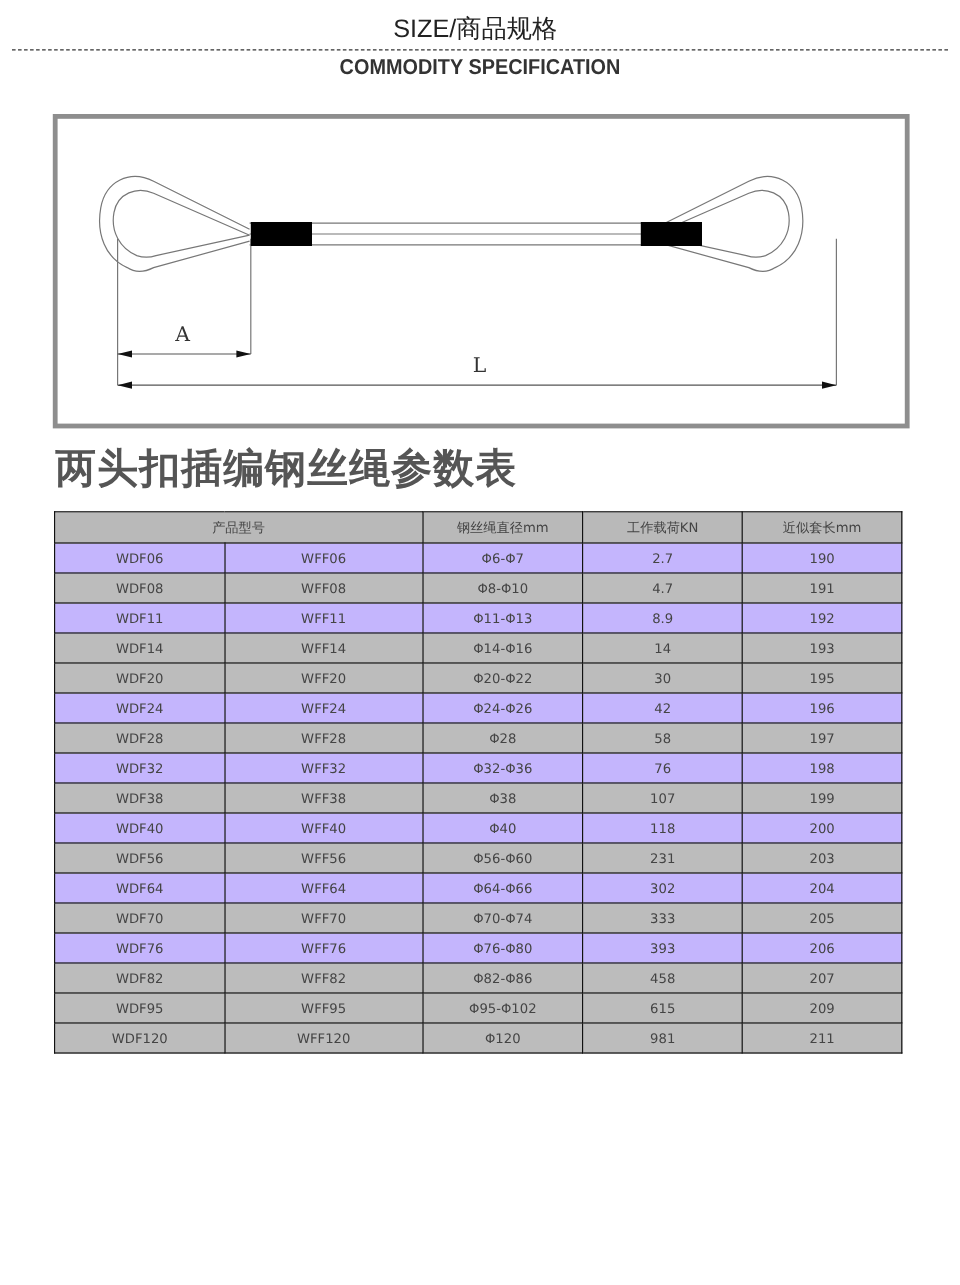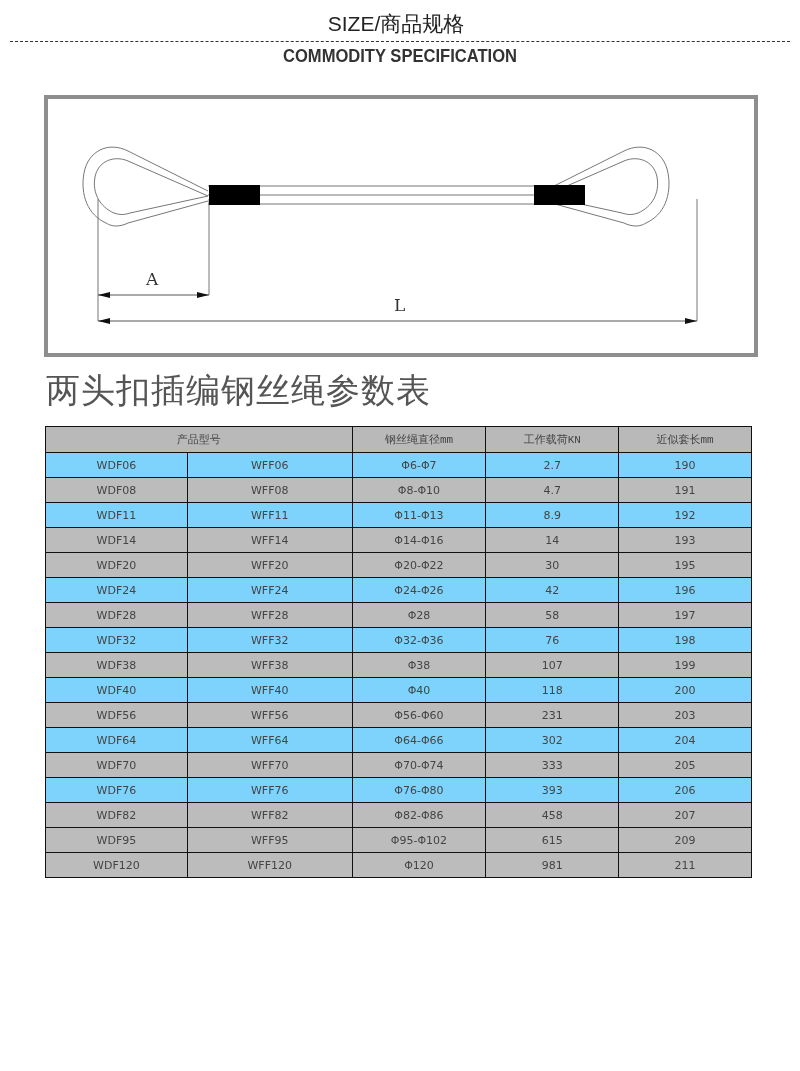--- a/index.html
+++ b/index.html
@@ -2,26 +2,26 @@
 <html><head>
 <meta charset="utf-8">
 <style>
   html, body { margin:0; padding:0; background:#fff; }
   body { width:800px; height:1071px; position:relative; overflow:hidden; font-family:"DejaVu Sans", sans-serif; color:#333; }
   .size-title { position:absolute; top:10px; left:0; width:792px; text-align:center; font-size:21px; color:#222; font-family:"Liberation Sans", sans-serif; letter-spacing:0px; }
   .dash-line { position:absolute; top:41px; left:10px; width:780px; height:0; border-top:1.5px dashed #333; }
   .commodity { position:absolute; top:46px; left:0; width:800px; text-align:center; font-size:18px; font-weight:bold; color:#333; font-family:"Liberation Sans", sans-serif; transform:scaleX(0.92); }
   .diagram-frame { position:absolute; left:44px; top:95px; width:706px; height:254px; border:4px solid #8e8e8e; background:#fff; box-sizing:content-box; }
   .diagram-frame svg { position:absolute; left:0; top:0; }
-  .table-title { position:absolute; top:368px; left:46px; font-size:34px; font-weight:normal; color:#555; font-family:"DejaVu Sans", sans-serif; letter-spacing:1px; transform:scaleX(1.0); }
+  .table-title { position:absolute; top:368px; left:46px; font-size:34px; font-weight:bold; color:#555; font-family:"DejaVu Sans", sans-serif; letter-spacing:1px; transform:scaleX(1.0); }
   table.spec { position:absolute; left:45px; top:426px; border-collapse:collapse; width:707px; font-family:"DejaVu Sans", sans-serif; font-size:11px; color:#444; }
   table.spec td, table.spec th { border:1.3px solid #111; text-align:center; height:24px; padding:0; font-weight:normal; }
-  table.spec th { background:#b9b9b9; height:25px; font-size:11px;font-family:Liberation Mono, monospace; }
+  table.spec th { background:#b9b9b9; height:25px; font-size:11px; }
   table.spec tr.alt td { background:#bcbcbc; }
-  table.spec tr.norm td { background:#7dd3fc;margin-top:27px; }
+  table.spec tr.norm td { background:#c4b5fd;margin-top:27px; }
 </style>
 </head>
 <body>
 
 <div class="size-title">SIZE/商品规格</div>
 <div class="dash-line"></div>
 <div class="commodity">COMMODITY SPECIFICATION</div>
 
 <div class="diagram-frame">
   <svg width="706" height="254" viewBox="0 0 706 254">

